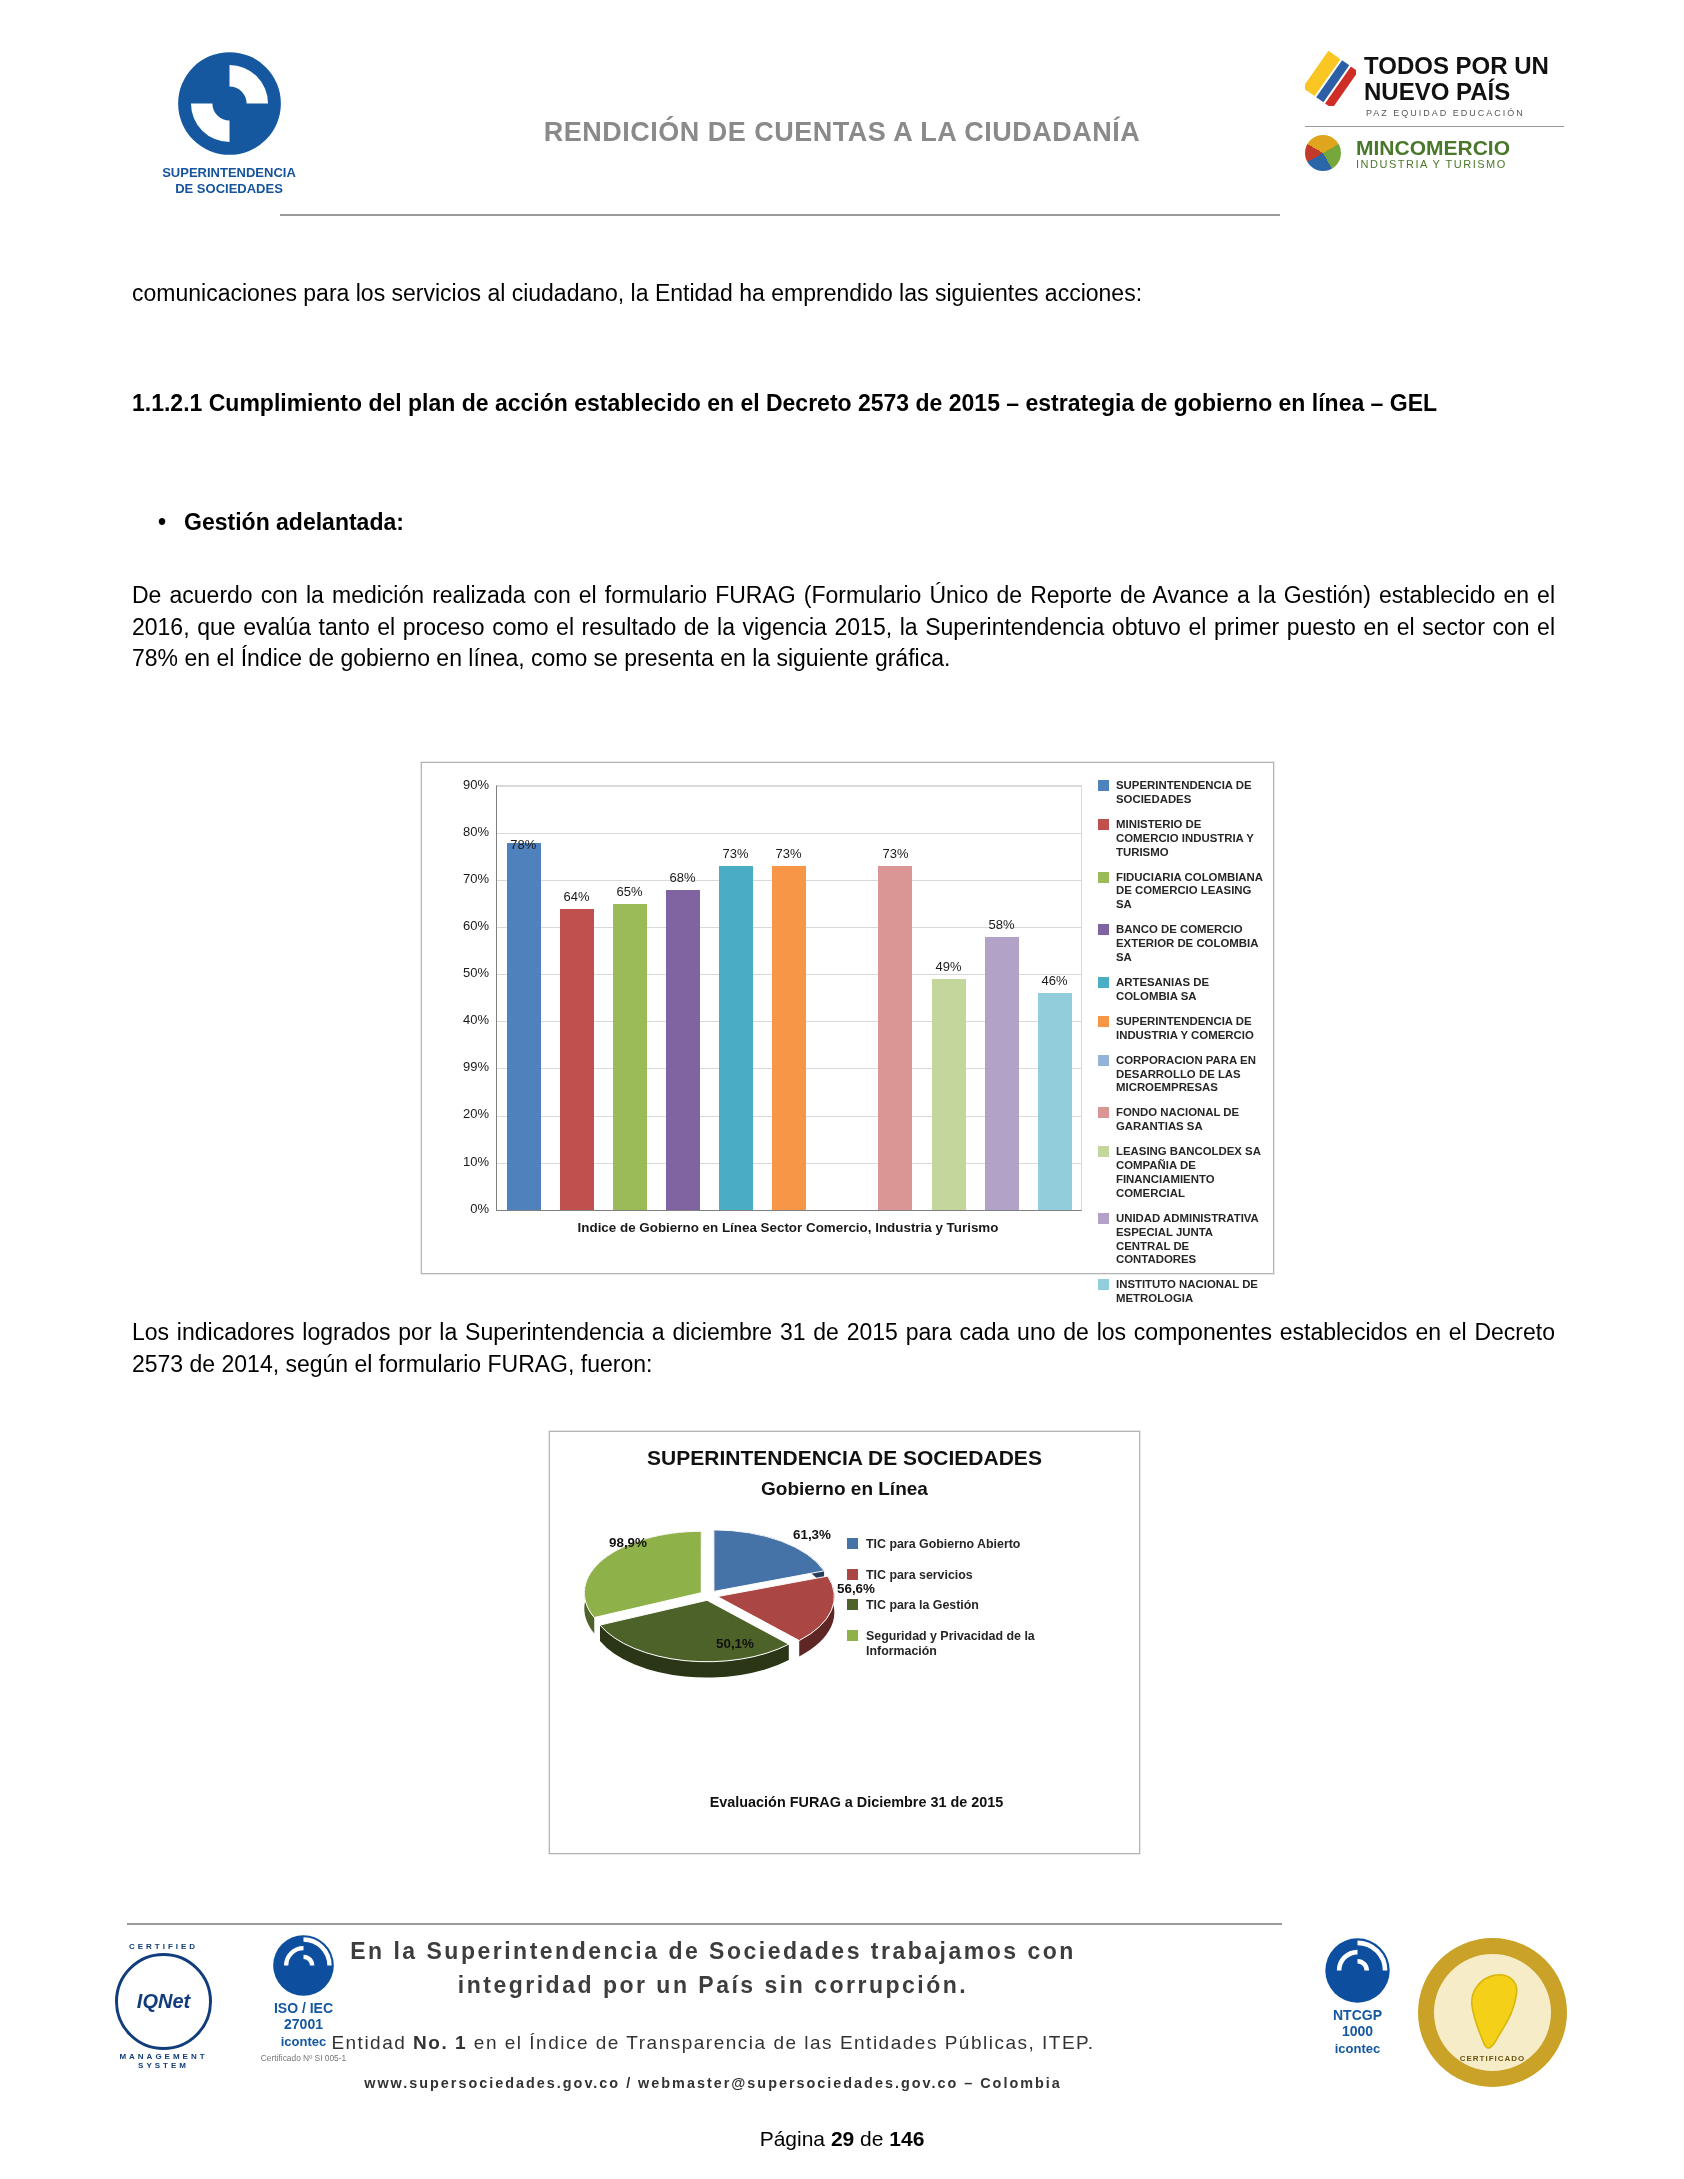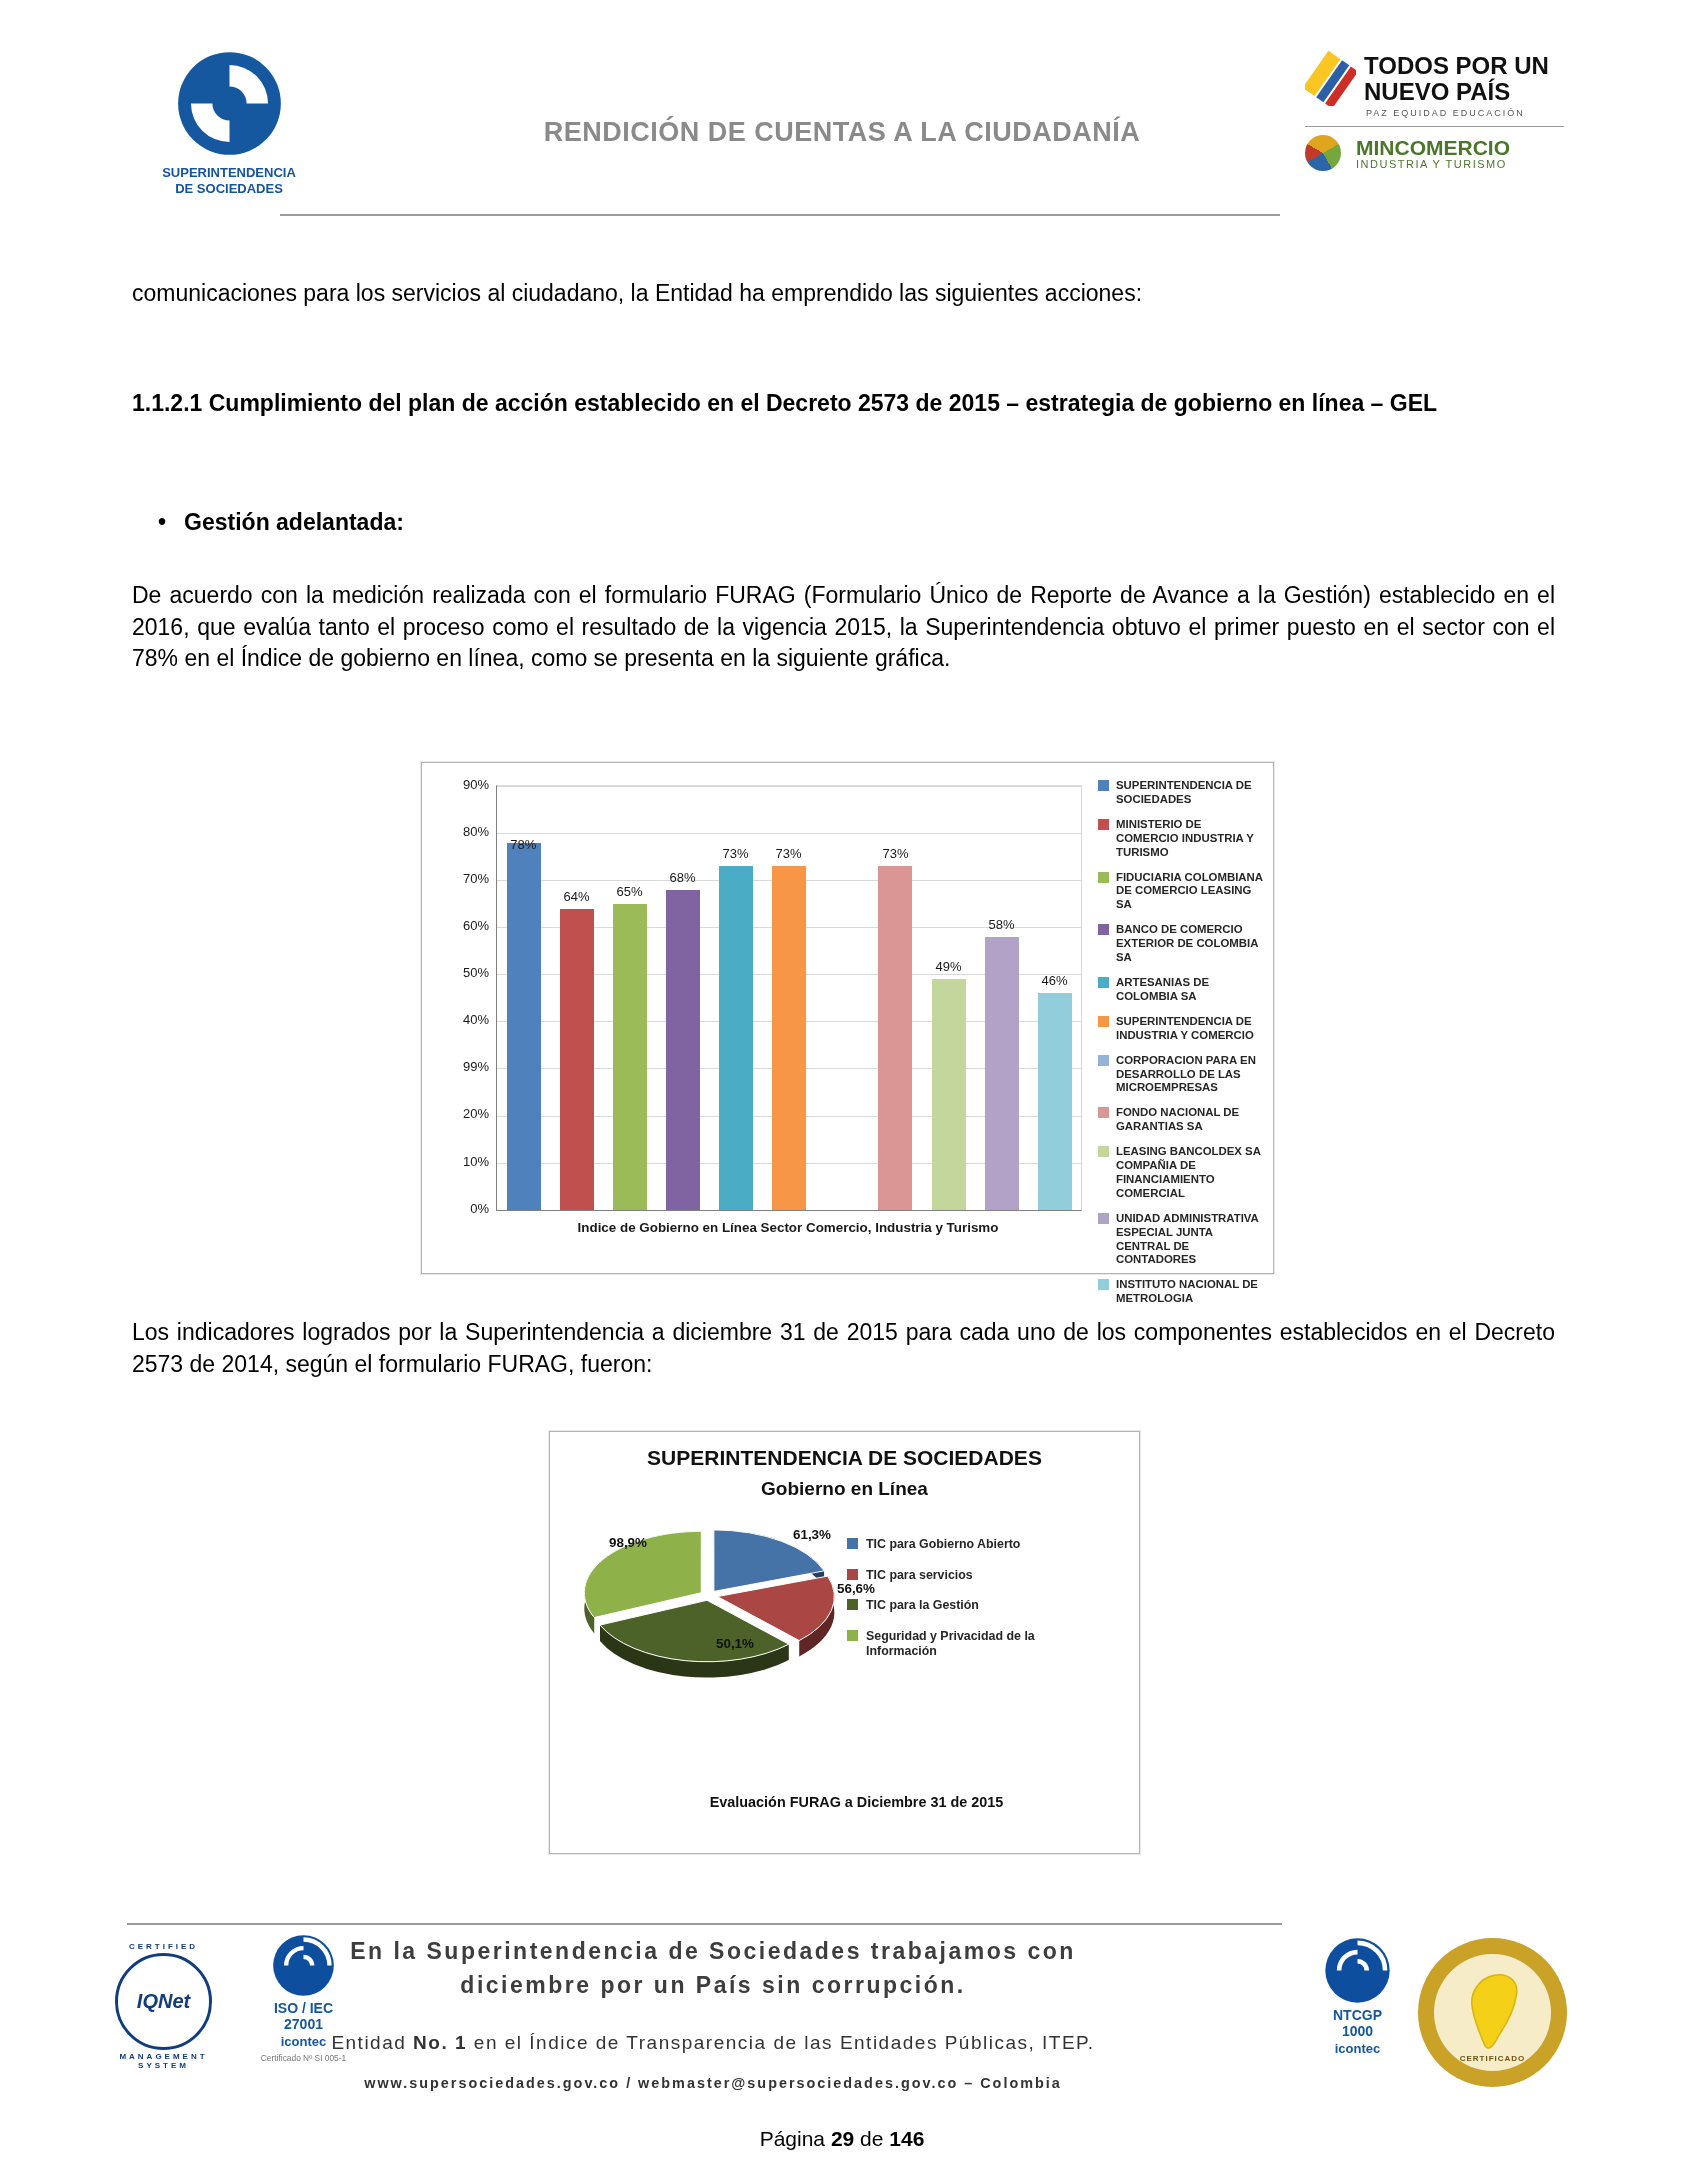--- a/index.html
+++ b/index.html
@@ -284,21 +284,21 @@
       <path d="M30,14 A16,16 0 0 0 14,30" stroke="#fff" stroke-width="4" fill="none"></path>
       <path d="M30,22 A8,8 0 0 1 38,30" stroke="#fff" stroke-width="4" fill="none"></path>
     </svg>
     <div class="iso-label">ISO / IEC
 27001</div>
     <div class="icontec-name">icontec</div>
     <div class="cert-num">Certificado Nº SI 005-1</div>
   </div>
 
   <div class="abs ft-center ft-l1">En la Superintendencia de Sociedades trabajamos con</div>
-  <div class="abs ft-center ft-l2">diciembre por un País sin corrupción.</div>
+  <div class="abs ft-center ft-l2">integridad por un País sin corrupción.</div>
   <div class="abs ft-center ft-l3">
     <span>Entidad</span>
     <b>No. 1</b>
     <span>en el Índice de Transparencia de las Entidades Públicas, ITEP.</span>
   </div>
   <div class="abs ft-center ft-l4">www.supersociedades.gov.co / webmaster@supersociedades.gov.co – Colombia</div>
 
   <div class="abs logo-col ntcgp">
     <svg width="69" height="69" viewBox="0 0 60 60">
       <circle cx="30" cy="30" r="28" fill="#0d4f9e"></circle>

